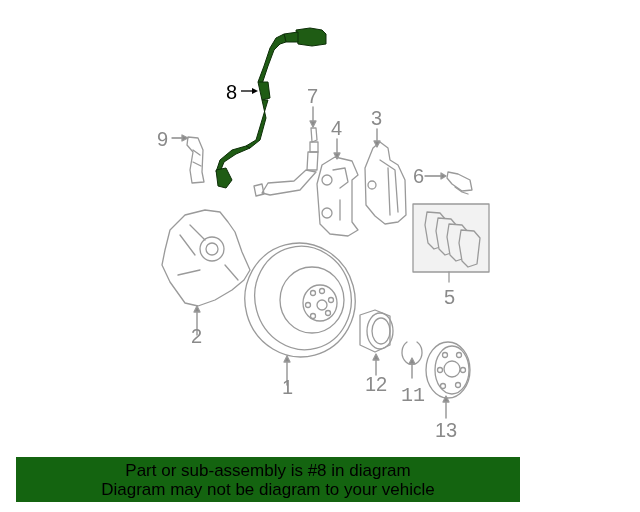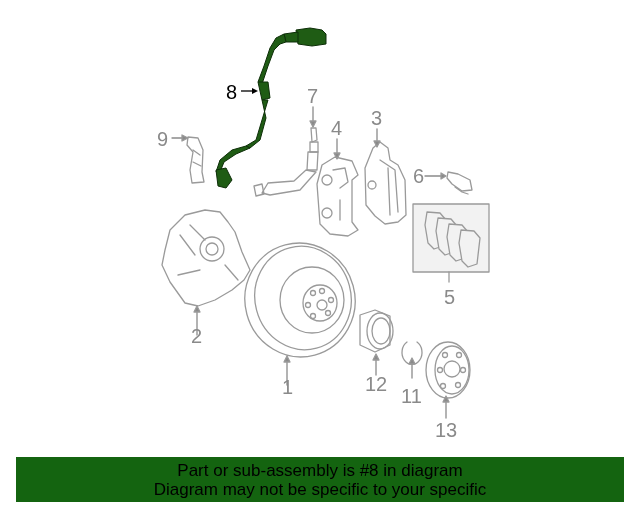--- a/index.html
+++ b/index.html
@@ -1,20 +1,20 @@
 <!DOCTYPE html>
 <html><head>
   <meta charset="utf-8">
   <style>
     html, body { margin: 0; padding: 0; background: #ffffff; }
     body { width: 640px; height: 512px; position: relative; overflow: hidden; font-family: "Liberation Sans", sans-serif; }
     #diagram { position: absolute; left: 0; top: 0; width: 640px; height: 455px; }
     .callout { position: absolute; font-family: "Liberation Sans", sans-serif; font-size: 20px; color: #8a8a8a; line-height: 1; }
     .callout.hl { color: #000000; }
-    #banner { position: absolute; left: 16px; top: 457px; width: 608px; height: 45px; background: #146410; text-align: center; color: #000; }
+    #banner { position: absolute; left: 16px; top: 457px; width: 504px; height: 45px; background: #146410; text-align: center; color: #000; }
     #banner .line { font-size: 17px; line-height: 19px; display: block; }
     #banner .l1 { margin-top: 4px; }
   </style>
 </head>
 <body>
 
 <div id="diagram">
   <svg width="640" height="455" viewBox="0 0 640 455" xmlns="http://www.w3.org/2000/svg">
     <g fill="none" stroke="#9a9a9a" stroke-width="1.3" stroke-linejoin="round" stroke-linecap="round">
 
@@ -142,19 +142,19 @@
 <span class="callout hl" style="left:226px; top:82px;">8</span>
 <span class="callout" style="left:157px; top:129px;">9</span>
 <span class="callout" style="left:307px; top:86px;">7</span>
 <span class="callout" style="left:331px; top:118px;">4</span>
 <span class="callout" style="left:371px; top:108px;">3</span>
 <span class="callout" style="left:413px; top:166px;">6</span>
 <span class="callout" style="left:444px; top:287px;">5</span>
 <span class="callout" style="left:191px; top:326px;">2</span>
 <span class="callout" style="left:282px; top:377px;">1</span>
 <span class="callout" style="left:365px; top:374px;">12</span>
-<span class="callout" style="left:401px; top:386px;">11</span>
+<span class="callout" style="left:401px; top:386px;font-family:Liberation Mono, monospace;">11</span>
 <span class="callout" style="left:435px; top:420px;">13</span>
 
 <div id="banner">
   <span class="line l1">Part or sub-assembly is #8 in diagram</span>
-  <span class="line">Diagram may not be specific to your specific</span>
+  <span class="line">Diagram may not be diagram to your vehicle</span>
 </div>
 
 </body></html>

